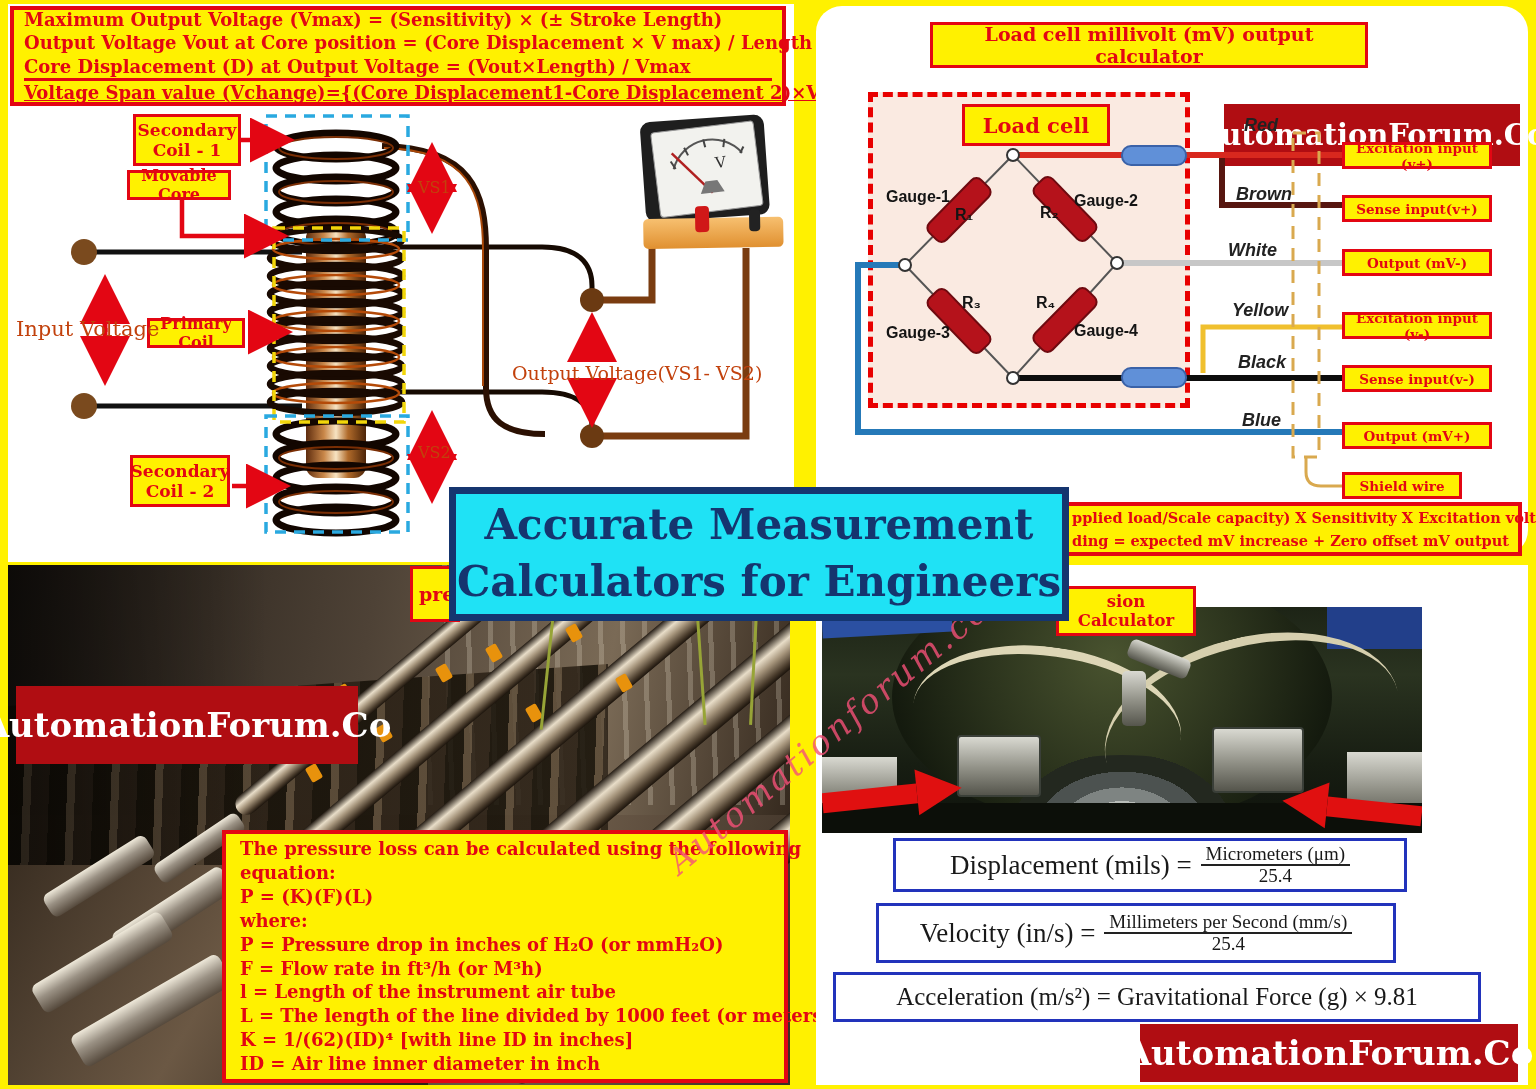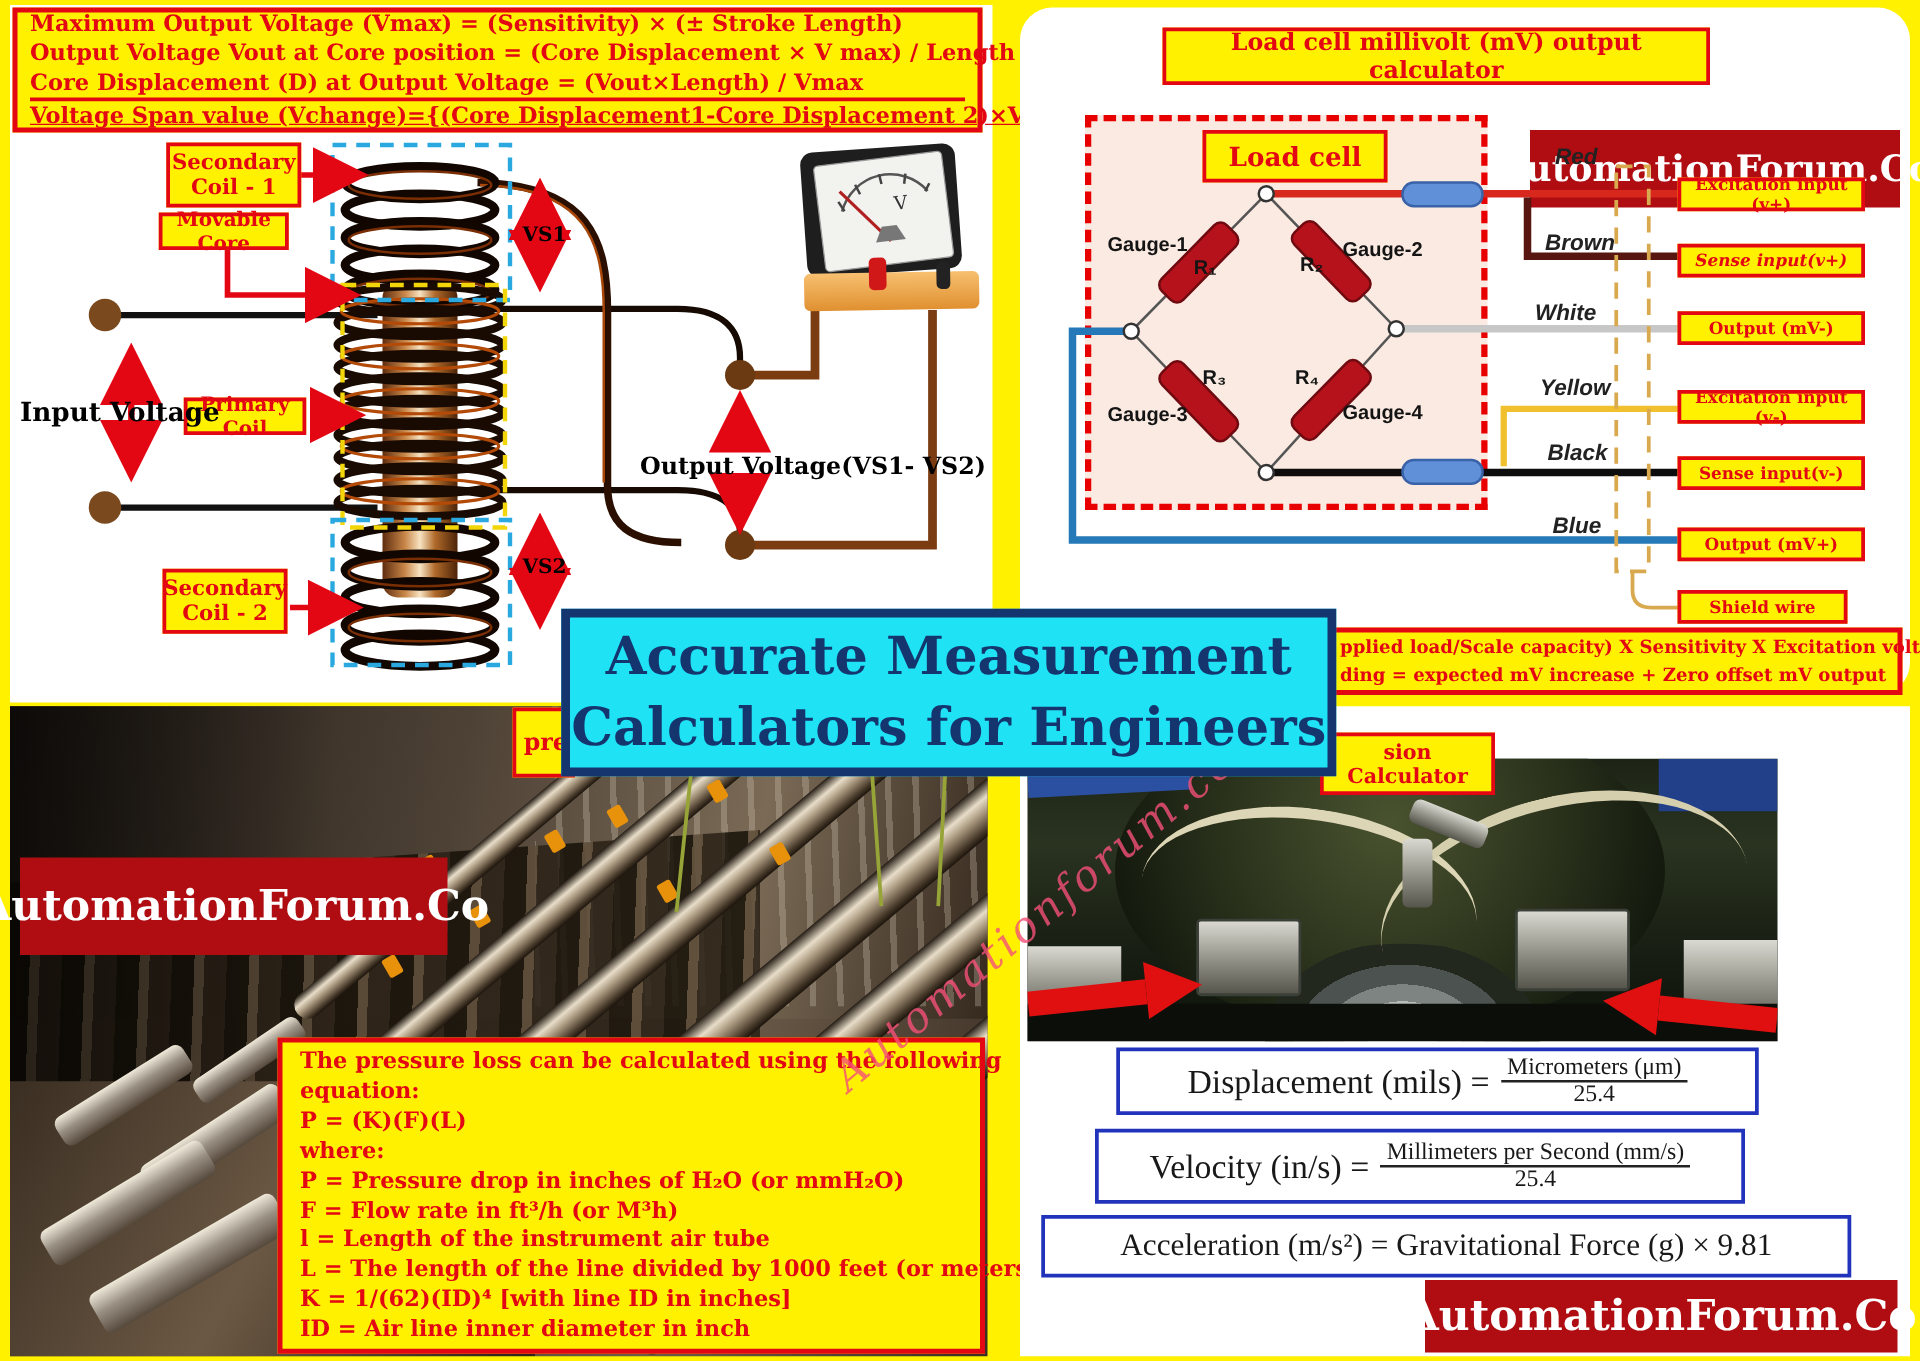--- a/index.html
+++ b/index.html
@@ -3,21 +3,21 @@
 <meta charset="utf-8">
 <style>
   html,body{margin:0;padding:0;background:#fff100;}
   #app{position:relative;width:1536px;height:1089px;background:#fff100;overflow:hidden;
        font-family:"DejaVu Serif",serif;}
   .abs{position:absolute;}
   .panel{position:absolute;background:#ffffff;}
   .ybox{position:absolute;background:#fff100;border:3px solid #e30613;color:#e30613;
         font-family:"DejaVu Serif",serif;font-weight:bold;display:flex;align-items:center;
         justify-content:center;text-align:center;box-sizing:border-box;}
-  .redtxt{position:absolute;color:#000000;font-family:"DejaVu Serif",serif;font-weight:bold;}
+  .redtxt{position:absolute;color:#c2410c;font-family:"DejaVu Serif",serif;font-weight:normal;}
   .logo{position:absolute;background:#b00d12;color:#ffffff;font-family:"DejaVu Serif",serif;
         font-weight:bold;display:flex;align-items:center;justify-content:center;white-space:nowrap;}
   .wirename{position:absolute;color:#222;font-family:"Liberation Sans",sans-serif;
             font-style:italic;font-weight:bold;font-size:18px;}
   .gauge-lab{position:absolute;color:#141414;font-family:"Liberation Sans",sans-serif;
              font-weight:bold;font-size:16px;}
   .formulabox{position:absolute;background:#ffffff;border:3px solid #2233bb;
               display:flex;align-items:center;justify-content:center;
               font-family:"Liberation Serif",serif;color:#191919;box-sizing:border-box;}
   .frac{display:inline-block;vertical-align:-0.75em;text-align:center;font-size:19px;
@@ -240,36 +240,36 @@
   <div class="wirename" style="left:1244px;top:115px;">Red</div>
   <div class="wirename" style="left:1236px;top:184px;">Brown</div>
   <div class="wirename" style="left:1228px;top:240px;">White</div>
   <div class="wirename" style="left:1232px;top:300px;">Yellow</div>
   <div class="wirename" style="left:1238px;top:352px;">Black</div>
   <div class="wirename" style="left:1242px;top:410px;">Blue</div>
 
   <div class="ybox" style="left:1342px;top:142px;width:150px;height:27px;font-size:13.5px;">
     <span>Excitation input (v+)</span>
     </div>
-  <div class="ybox" style="left:1342px;top:195px;width:150px;height:27px;font-size:13.5px;font-style:italic;">
+  <div class="ybox" style="left:1342px;top:195px;width:150px;height:27px;font-size:13.5px;">
     <span>Sense input(v+)</span>
     </div>
   <div class="ybox" style="left:1342px;top:249px;width:150px;height:27px;font-size:13.5px;">
     <span>Output (mV-)</span>
     </div>
   <div class="ybox" style="left:1342px;top:312px;width:150px;height:27px;font-size:13.5px;">
     <span>Excitation input (v-)</span>
     </div>
   <div class="ybox" style="left:1342px;top:365px;width:150px;height:27px;font-size:13.5px;">
     <span>Sense input(v-)</span>
     </div>
   <div class="ybox" style="left:1342px;top:422px;width:150px;height:27px;font-size:13.5px;">
     <span>Output (mV+)</span>
     </div>
-  <div class="ybox" style="left:1342px;top:472px;width:136px;height:27px;font-size:13.5px;">
+  <div class="ybox" style="left:1342px;top:472px;width:120px;height:27px;font-size:13.5px;">
     <span>Shield wire</span>
     </div>
 
   <div class="ybox" style="left:1056px;top:502px;width:466px;height:54px;border-width:4px;flex-direction:column;
               align-items:flex-start;justify-content:center;padding:2px 12px;font-size:14.5px;line-height:1.6;">
     <div style="white-space:nowrap;">pplied load/Scale capacity) X Sensitivity X Excitation voltage</div>
     <div style="white-space:nowrap;">ding = expected mV increase + Zero offset mV output</div>
   </div>
 
   <div class="abs" style="left:8px;top:565px;width:782px;height:520px;overflow:hidden;

